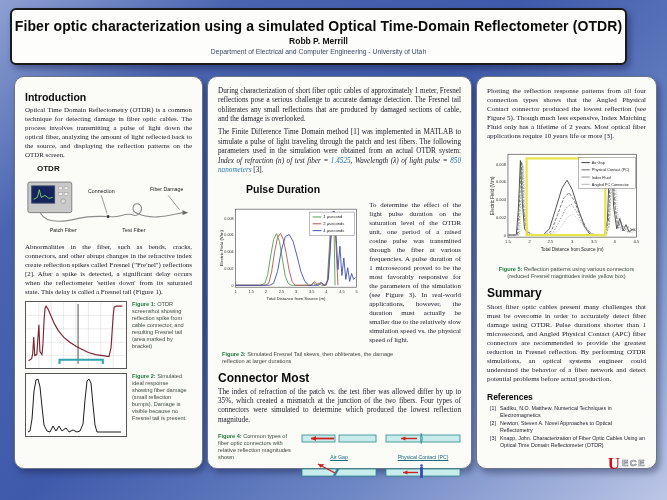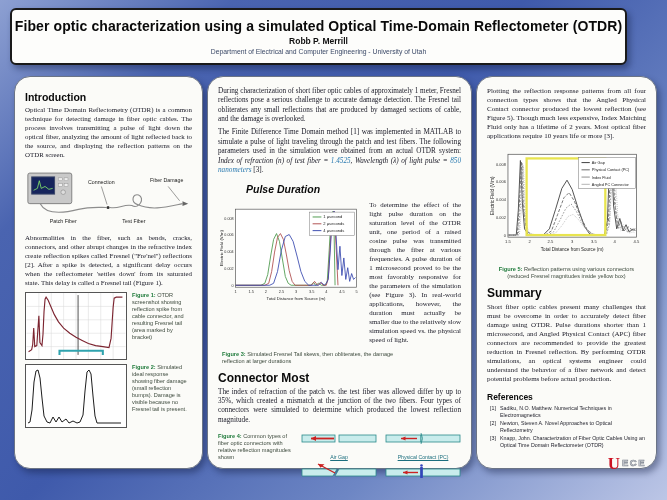--- a/index.html
+++ b/index.html
@@ -1,19 +1,19 @@
 <!DOCTYPE html>
 <html><head>
 <meta charset="utf-8">
 <style>
   html,body{margin:0;padding:0;}
   #poster{position:relative;width:667px;height:500px;overflow:hidden;
     background:linear-gradient(135deg,#8da0d2 0%,#4a64b0 20%,#3f5aab 45%,#6d86c4 72%,#bcc6e6 100%);
     font-family:"Liberation Sans",sans-serif;}
-  .panel{position:absolute;background:#fbfbf8;border:1px solid #6b7486;border-radius:16px;
+  .panel{position:absolute;background:#fbfbf8;border:1px solid #6b7486;border-radius:10px;
     box-shadow:3px 4px 6px rgba(15,25,60,.4);box-sizing:border-box;padding:8px 10px;}
   
   #title-panel{left:10px;top:8px;width:617px;height:57px;background:#fdfdfb;border:2px solid #1a1a1a;
     border-radius:6px;display:flex;flex-direction:column;align-items:center;justify-content:center;gap:2px;}
   #title-panel .t{font-size:14px;font-weight:bold;color:#0a0a0a;white-space:nowrap;letter-spacing:.1px;}
   #title-panel .a{font-size:8.5px;font-weight:bold;color:#111;}
   #title-panel .d{font-size:6.8px;color:#3c4a68;}
   
   #left-panel{left:14px;top:76px;width:189px;height:393px;}
   #mid-panel{left:207px;top:76px;width:265px;height:393px;}
@@ -48,20 +48,21 @@
   <div id="title-panel" class="panel">
     <div class="t">Fiber optic characterization using a simulated Optical Time-Domain Reflectometer (OTDR)</div>
     <div class="a">Robb P. Merrill</div>
     <div class="d">Department of Electrical and Computer Engineering  -  University of Utah</div>
   </div>
 
   <div id="left-panel" class="panel">
     <h3 class="h-md">Introduction</h3>
     <p class="body">Optical Time Domain Reflectometry (OTDR) is a common technique for detecting damage in fiber optic cables.  The process involves transmitting a pulse of light down the optical fiber, analyzing the amount of light reflected back to the source, and displaying the reflection patterns on the OTDR screen.</p>
 
+    <div class="otdr-lab">OTDR</div>
     <svg width="168" height="64" viewBox="0 0 176 64">
       <rect x="3" y="8" width="46" height="32" rx="2" fill="#c9c9c9" stroke="#808080"></rect>
       <rect x="7" y="12" width="24" height="18" fill="#16245c" stroke="#3a4668"></rect>
       <polyline points="9,26 13,24 15,16 17,24 21,22 25,25 29,24" fill="none" stroke="#7fe06a" stroke-width="0.9"></polyline>
       <rect x="35" y="13" width="4" height="3" fill="#eee" stroke="#888" stroke-width="0.4"></rect>
       <rect x="41" y="13" width="4" height="3" fill="#eee" stroke="#888" stroke-width="0.4"></rect>
       <rect x="35" y="19" width="4" height="3" fill="#eee" stroke="#888" stroke-width="0.4"></rect>
       <rect x="41" y="19" width="4" height="3" fill="#eee" stroke="#888" stroke-width="0.4"></rect>
       <circle cx="40" cy="28" r="2.4" fill="#ddd" stroke="#777" stroke-width="0.5"></circle>
       <path d="M16,40 C22,52 40,50 56,46 C68,43 78,44 85,44" fill="none" stroke="#8d8d8d" stroke-width="1.2"></path>
@@ -114,21 +115,21 @@
         <span>Simulated ideal response showing fiber damage (small reflection bumps). Damage is visible because no Fresnel tail is present.</span>
       </div>
     </div>
   </div>
 
   <div id="mid-panel" class="panel">
     <p class="body" style="font-size:7.2px;">During characterization of short fiber optic cables of approximately 1 meter, Fresnel reflections pose a serious challenge to accurate damage detection.  The Fresnel tail obliterates any small reflections that are produced by damaged sections of cable, and the damage is overlooked.</p>
 
     <p class="body" style="font-size:7.2px;"><span>The Finite Difference Time Domain method [1] was implemented in MATLAB to simulate a pulse of light traveling through the patch and test fibers. The following parameters used in the simulation were obtained from an actual OTDR system: </span><span class="ital">Index of refraction (n) of test fiber = </span><span class="val">1.4525</span><span>,  </span><span class="ital">Wavelength (λ) of light pulse = </span><span class="val">850 nanometers</span><span> [3].</span></p>
 
-    <h3 class="h-md" style="margin-left:28px;margin-top:8px;font-style:italic;">Pulse Duration</h3>
+    <h3 class="h-md" style="margin-left:28px;margin-top:8px;">Pulse Duration</h3>
 
     <div class="figrow">
       <svg width="150" height="114" viewBox="0 0 150 112">
         <rect x="18" y="8" width="124" height="80" fill="#fff" stroke="#555" stroke-width="0.7"></rect>
         <polyline fill="none" stroke-width="0.9" points="18,86 44,86 48,84 51,75 54,56 57,39 60,33 63,41 66,59 69,77 72,84 75,86 95,86 98,83 100,86 103,84 106,86 110,86 112,82 114,50 116,14 118,10 119,30 120,86" stroke="#4e9a4e"></polyline>
         <polyline fill="none" stroke-width="0.9" points="18,86 48,86 52,84 55,72 58,52 61,37 64,33 67,39 70,54 73,71 76,82 79,86 96,86 99,82 102,86 105,83 108,86 111,86 113,79 115,46 117,15 119,10 121,45 123,86" stroke="#b05050"></polyline>
         <polyline fill="none" stroke-width="0.9" points="18,86 53,86 57,84 61,72 65,50 69,36 73,34 77,41 81,56 85,72 89,82 93,86 103,86 106,83 109,86 111,84 113,80 115,52 117,18 119,10 121,34 123,70 125,46 127,76 129,58 131,80 133,68 135,82 137,74 139,80 141,78" stroke="#3c4cb0"></polyline>
         <rect x="94" y="11" width="46" height="24" fill="#fff" stroke="#777" stroke-width="0.5"></rect>
         <line x1="97" y1="16" x2="106" y2="16" stroke-width="1" stroke="#4e9a4e"></line>
         <line x1="97" y1="23" x2="106" y2="23" stroke-width="1" stroke="#b05050"></line>

